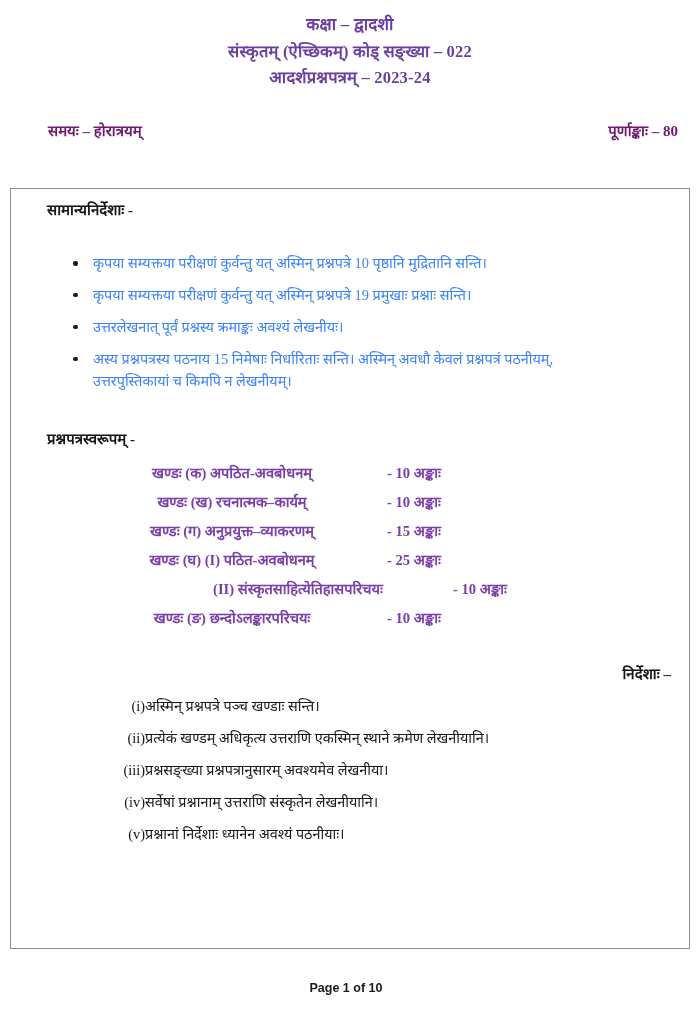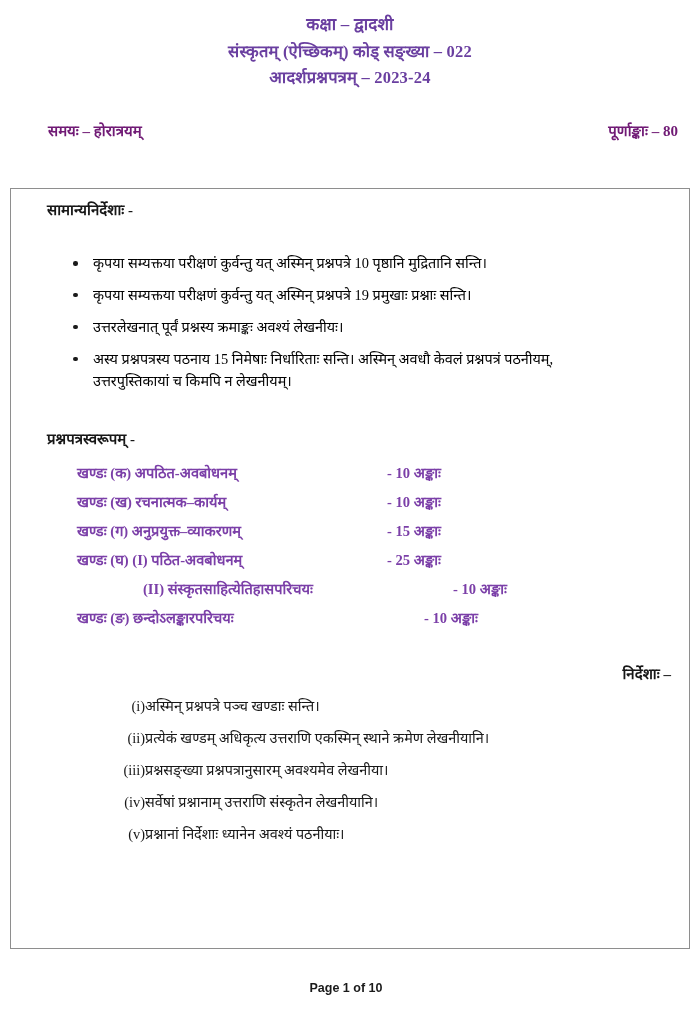--- a/index.html
+++ b/index.html
@@ -82,21 +82,21 @@
   
   .gen-instructions {
     margin-top: 34px;
     padding-left: 22px;
   }
   .bullet-item {
     position: relative;
     padding-left: 24px;
     font-size: 14.4px;
     line-height: 1.52;
-    color: #000000;
+    color: #3b82f6;
     margin-bottom: 10px;
   }
   .bullet-item:last-child { margin-bottom: 0; }
   .bullet-item::before {
     content: "";
     position: absolute;
     left: 4px;
     top: 8px;
     width: 4.5px;
     height: 4.5px;
@@ -106,30 +106,31 @@
   .bullet-item .cont {
     display: block;
     margin-left: 0;
   }
 
   
   .structure-wrap { margin-top: 36px; }
   .structure-list {
     margin-top: 14px;
     padding-left: 30px;
+    text-align: center;
   }
   .struct-row {
     display: flex;
     align-items: baseline;
     margin-bottom: 9px;
     color: #7b3fa8;
     font-weight: bold;
     font-size: 14.6px;
   }
-  .struct-row:last-child { margin-bottom: 0; gap: 37px; }
+  .struct-row:last-child { margin-bottom: 0; }
   .struct-label {
     width: 310px;
     flex: 0 0 310px;
     white-space: nowrap;
   }
   .struct-label.sub { padding-left: 66px; }
   .struct-marks {
     white-space: nowrap;
   }
 

